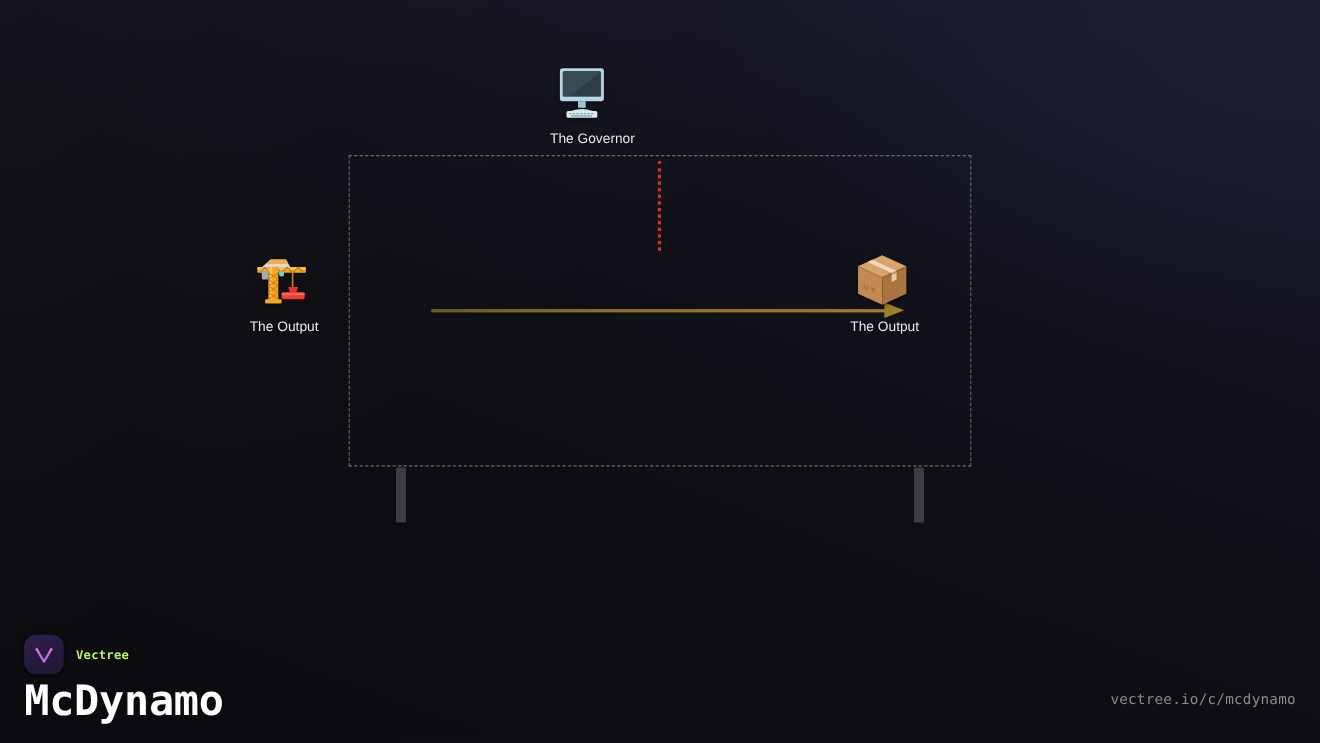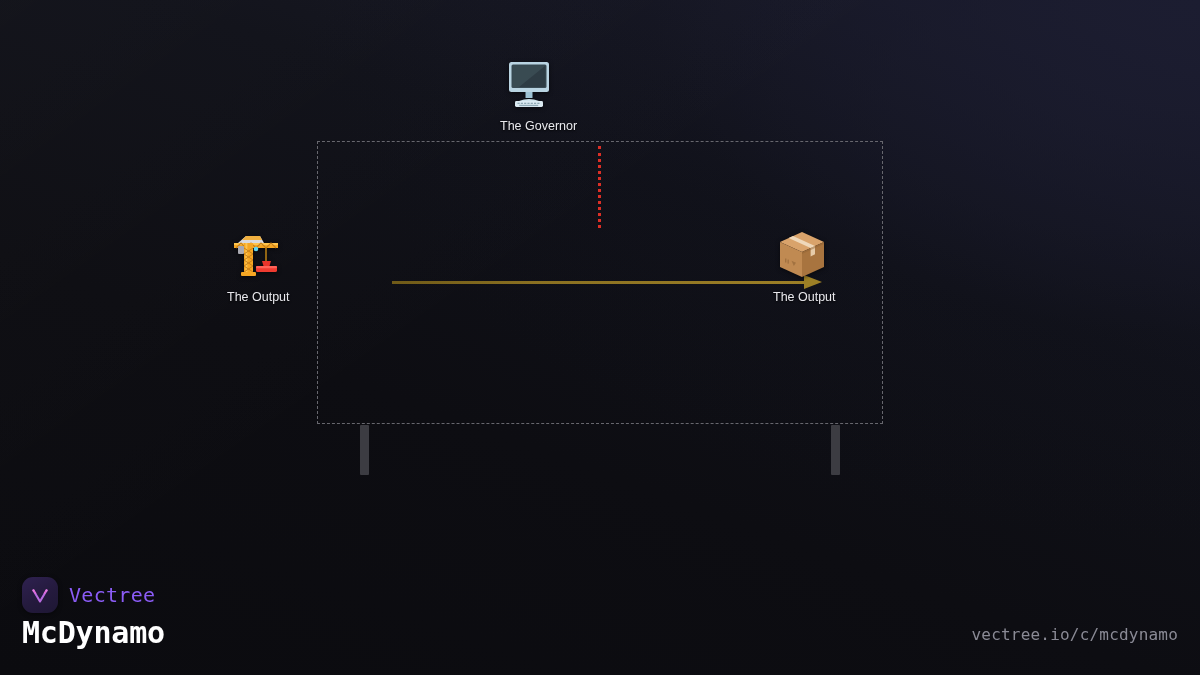--- a/index.html
+++ b/index.html
@@ -123,39 +123,39 @@
   }
   .brand-badge {
     width:36px; height:36px;
     border-radius:11px;
     background:linear-gradient(150deg,#2f2150 0%, #241a3d 55%, #1e1734 100%);
     display:flex; align-items:center; justify-content:center;
     box-shadow:0 1px 4px rgba(0,0,0,.5);
   }
   .brand-name {
     font-family:"DejaVu Sans Mono", monospace;
-    font-size:20px;
-    font-weight:normal;
-    color:#8b5cf6;
+    font-size:11px;
+    font-weight:bold;
+    color:#bef264;
     letter-spacing:.3px;
   }
   .page-title {
     position:absolute;
     left:22px; top:50px;
     font-family:"DejaVu Sans Mono", monospace;
-    font-size:30px;
+    font-size:38px;
     font-weight:bold;
     color:#ffffff;
     letter-spacing:-.2px;
   }
   .footer-url {
     position:absolute;
     right:22px; bottom:31px;
     font-family:"DejaVu Sans Mono", monospace;
-    font-size:16px;
+    font-size:13px;
     color:#8a8a95;
     letter-spacing:.2px;
   }
 </style>
 </head>
 <body>
 
 <div id="bg-gradient"></div>
 <div id="bg-sheen"></div>
 

